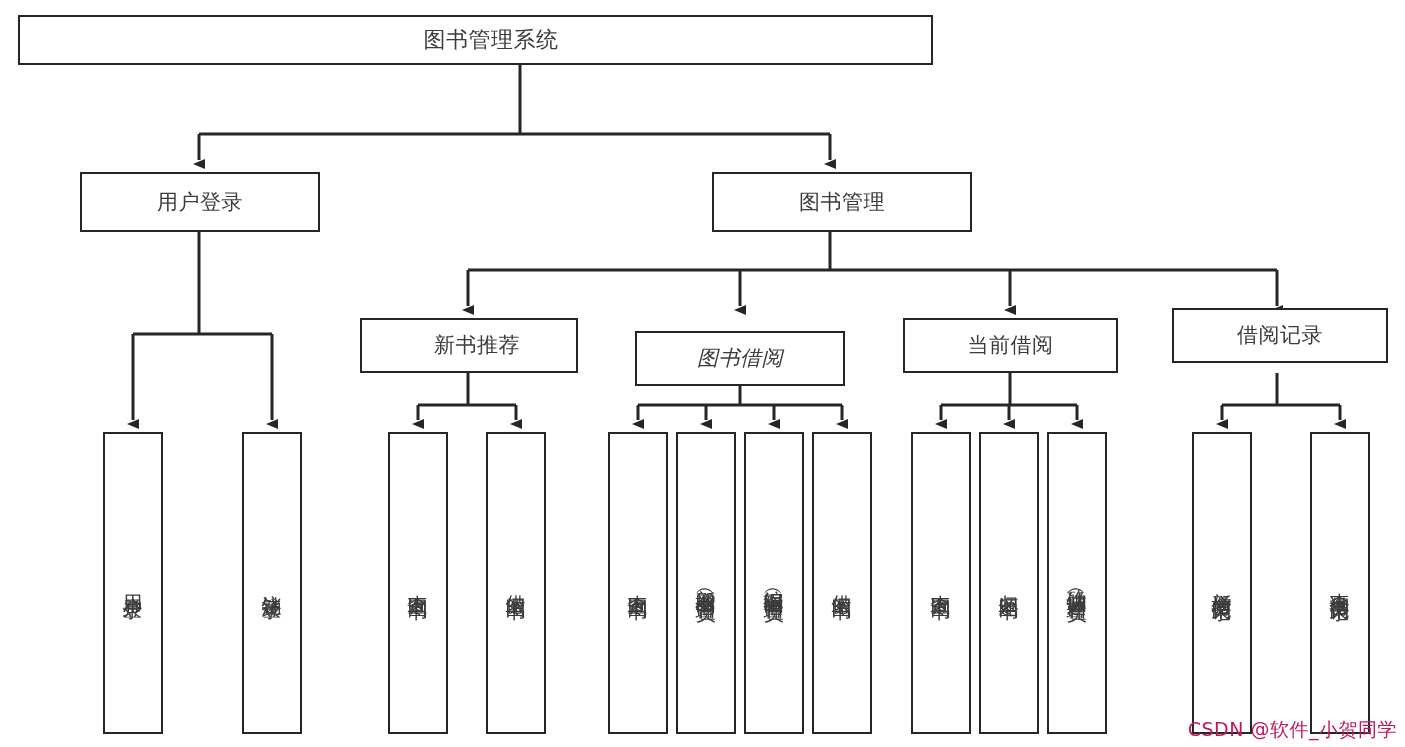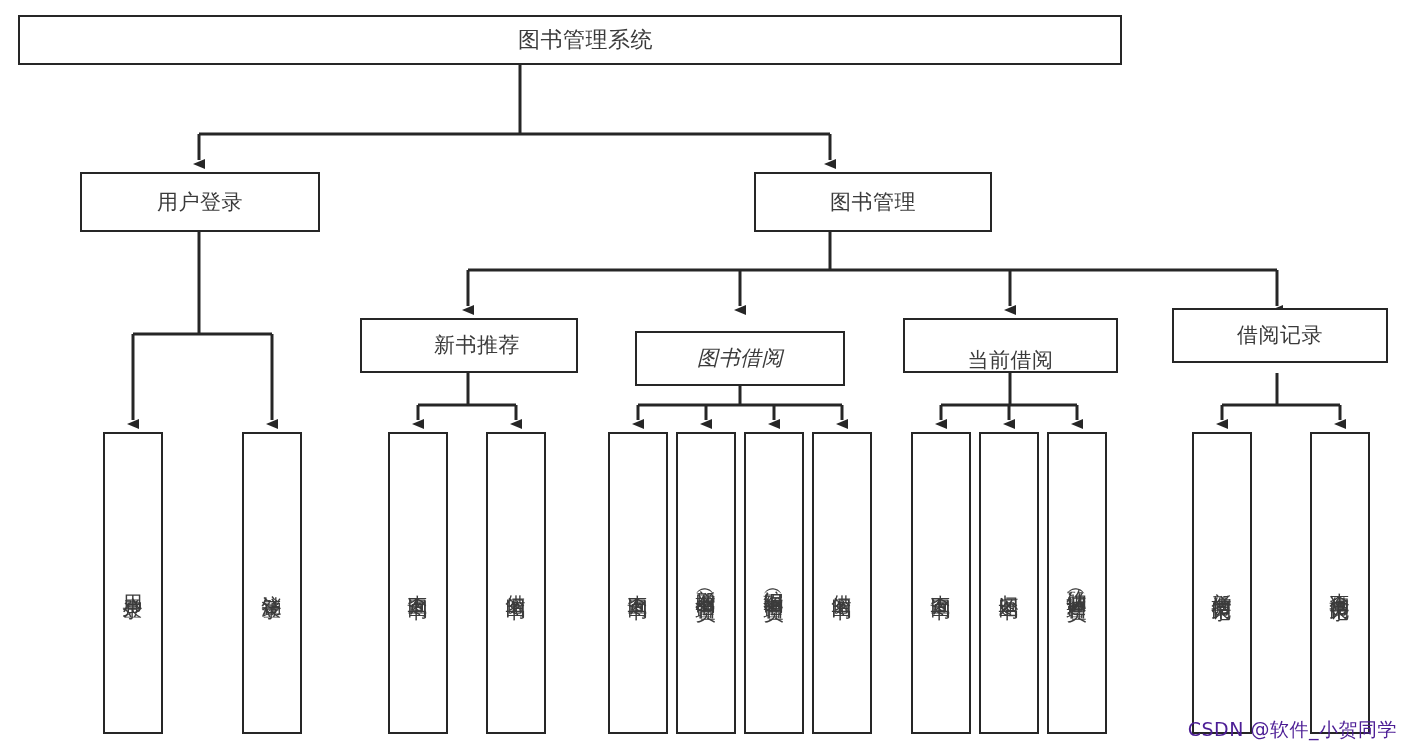--- a/index.html
+++ b/index.html
@@ -62,21 +62,21 @@
   }
   .node .htext {
     display: block;
     white-space: nowrap;
   }
   #watermark {
     position: absolute;
     right: 8px;
     bottom: 4px;
     font-size: 19px;
-    color: #4c1d95;
+    color: #be185d;
     letter-spacing: 0.5px;
     z-index: 5;
     white-space: nowrap;
     font-family: "DejaVu Sans", "Liberation Sans", sans-serif;
   }
 </style>
 </head>
 <body>
 
 <div id="canvas">
@@ -124,38 +124,38 @@
       <path d="M 1009 405 L 1009 420" marker-end="url(#arrow)"></path>
       <path d="M 1077 405 L 1077 420" marker-end="url(#arrow)"></path>
 
       <path d="M 1277 373 L 1277 405"></path>
       <path d="M 1222 405 L 1340 405"></path>
       <path d="M 1222 405 L 1222 420" marker-end="url(#arrow)"></path>
       <path d="M 1340 405 L 1340 420" marker-end="url(#arrow)"></path>
     </g>
   </svg>
 
-  <div class="node root" style="left:18px; top:15px; width:1104px; height:50px;padding-left:31px;">
+  <div class="node root" style="left:18px; top:15px; width:915px; height:50px;padding-left:31px;">
     <span class="htext">图书管理系统</span>
   </div>
 
   <div class="node level2" style="left:80px; top:172px; width:240px; height:60px;">
     <span class="htext">用户登录</span>
   </div>
-  <div class="node level2" style="left:712px; top:172px; width:238px; height:60px;margin-left:42px;">
+  <div class="node level2" style="left:712px; top:172px; width:260px; height:60px;">
     <span class="htext">图书管理</span>
   </div>
 
   <div class="node level2" style="left:360px; top:318px; width:218px; height:55px;padding-left:16px;">
     <span class="htext">新书推荐</span>
   </div>
   <div class="node level2" style="left:635px; top:331px; width:210px; height:55px;font-style:italic;">
     <span class="htext">图书借阅</span>
   </div>
-  <div class="node level2" style="left:903px; top:318px; width:215px; height:55px;align-items:flex-end;">
+  <div class="node level2" style="left:903px; top:318px; width:215px; height:55px;">
     <span class="htext">当前借阅</span>
   </div>
   <div class="node level2" style="left:1172px; top:308px; width:216px; height:55px;">
     <span class="htext">借阅记录</span>
   </div>
 
   <div class="node leaf" style="left:103px; top:432px; width:60px; height:302px;">
     <span class="vtext">用户登录</span>
   </div>
   <div class="node leaf" style="left:242px; top:432px; width:60px; height:302px;">

